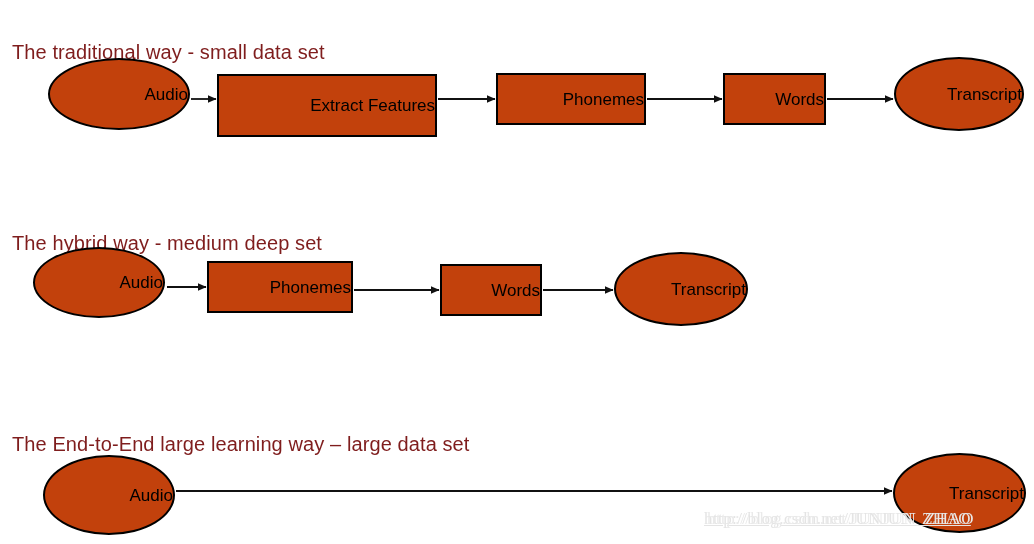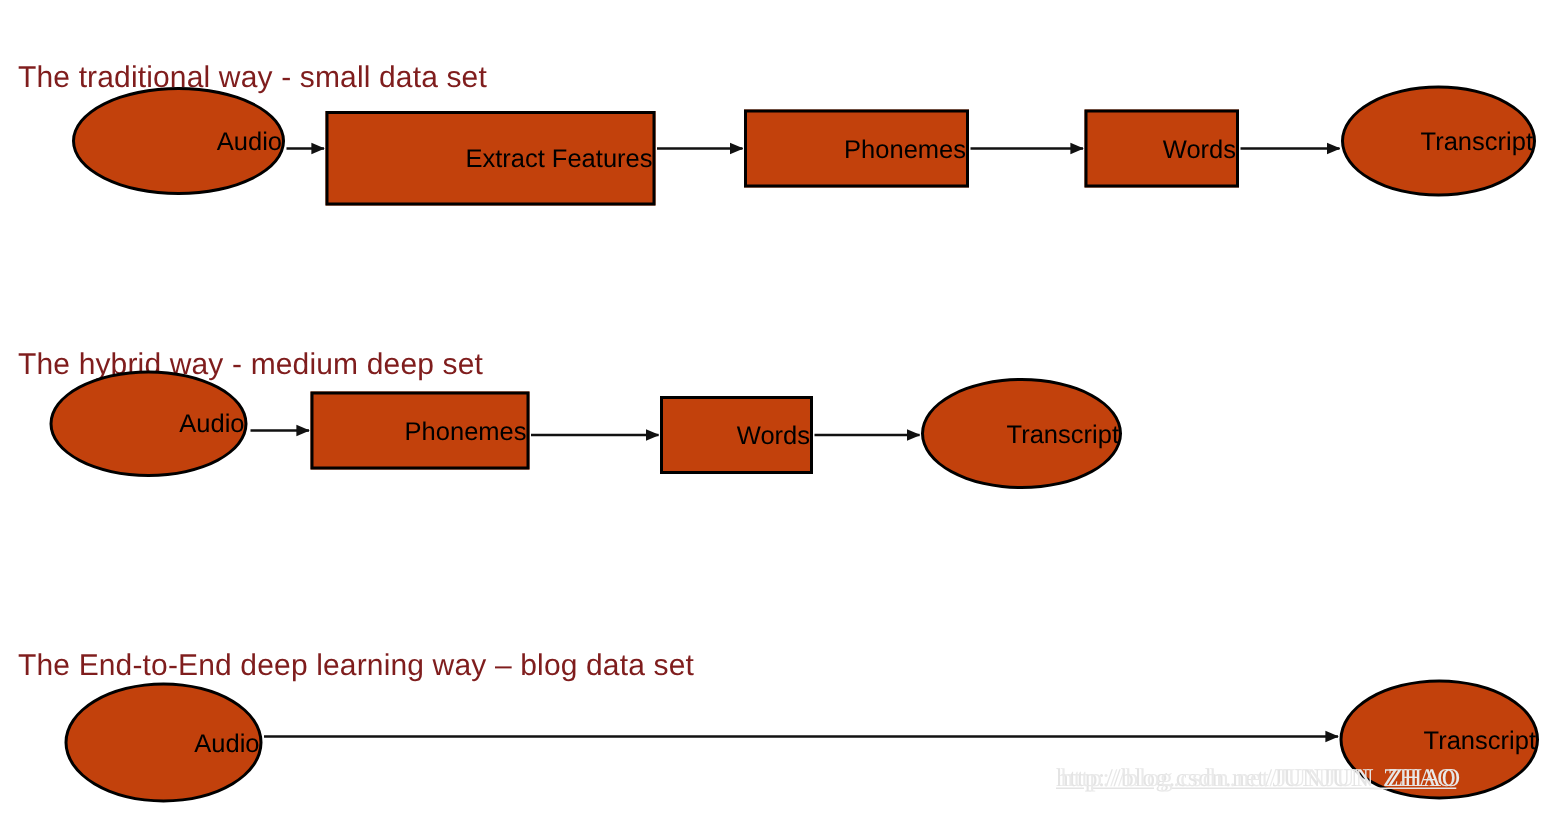--- a/index.html
+++ b/index.html
@@ -128,21 +128,21 @@
     <line x1="543" y1="290" x2="613" y2="290" stroke="#111111" stroke-width="1.8" marker-end="url(#arrowhead)"></line>
   </g>
 
   <g>
     <line x1="176" y1="491" x2="892" y2="491" stroke="#111111" stroke-width="1.8" marker-end="url(#arrowhead)"></line>
   </g>
 </svg>
 
 <div class="row-title" id="title-1">The traditional way - small data set</div>
 <div class="row-title" id="title-2">The hybrid way - medium deep set</div>
-<div class="row-title" id="title-3">The End-to-End deep learning way – blog data set</div>
+<div class="row-title" id="title-3">The End-to-End large learning way – large data set</div>
 
 <div class="node node-ellipse" id="r1-audio">
   <span class="node-label">Audio</span>
 </div>
 <div class="node node-box" id="r1-extract">
   <span class="node-label">Extract Features</span>
 </div>
 <div class="node node-box" id="r1-phonemes">
   <span class="node-label">Phonemes</span>
 </div>

